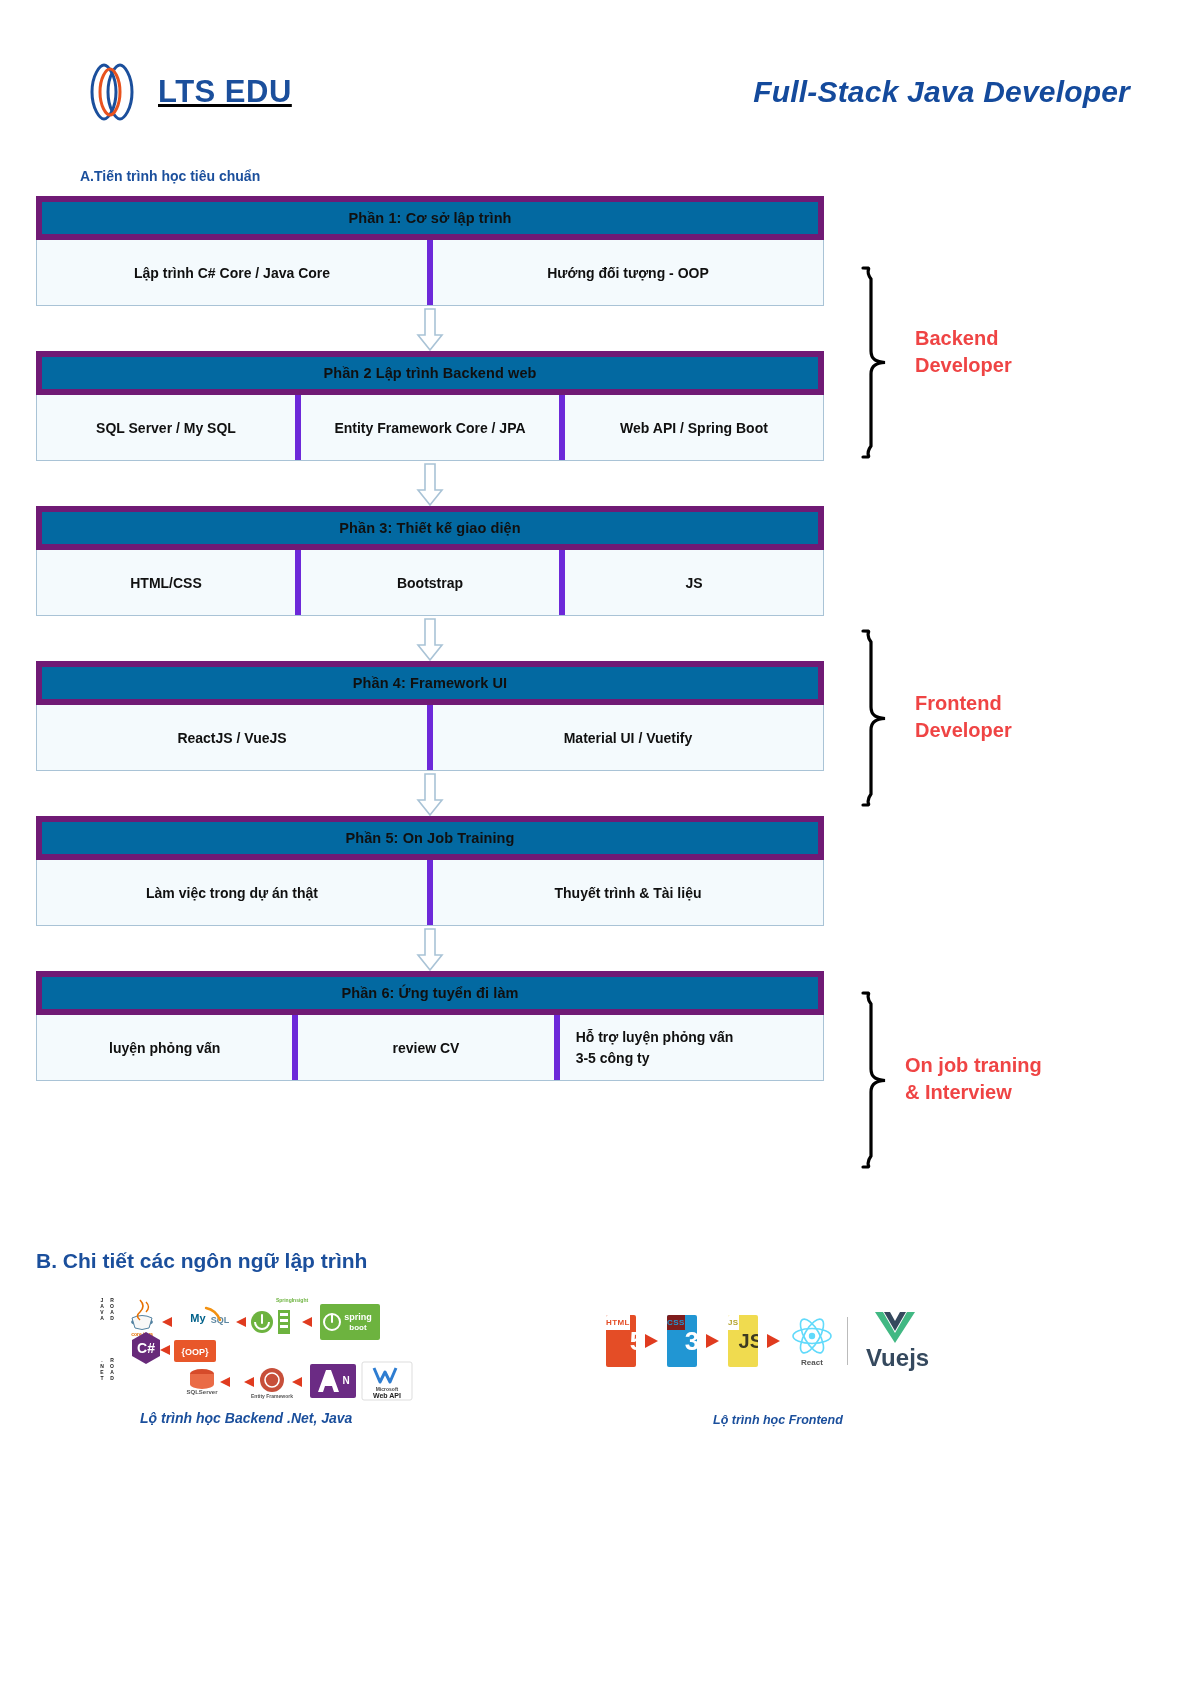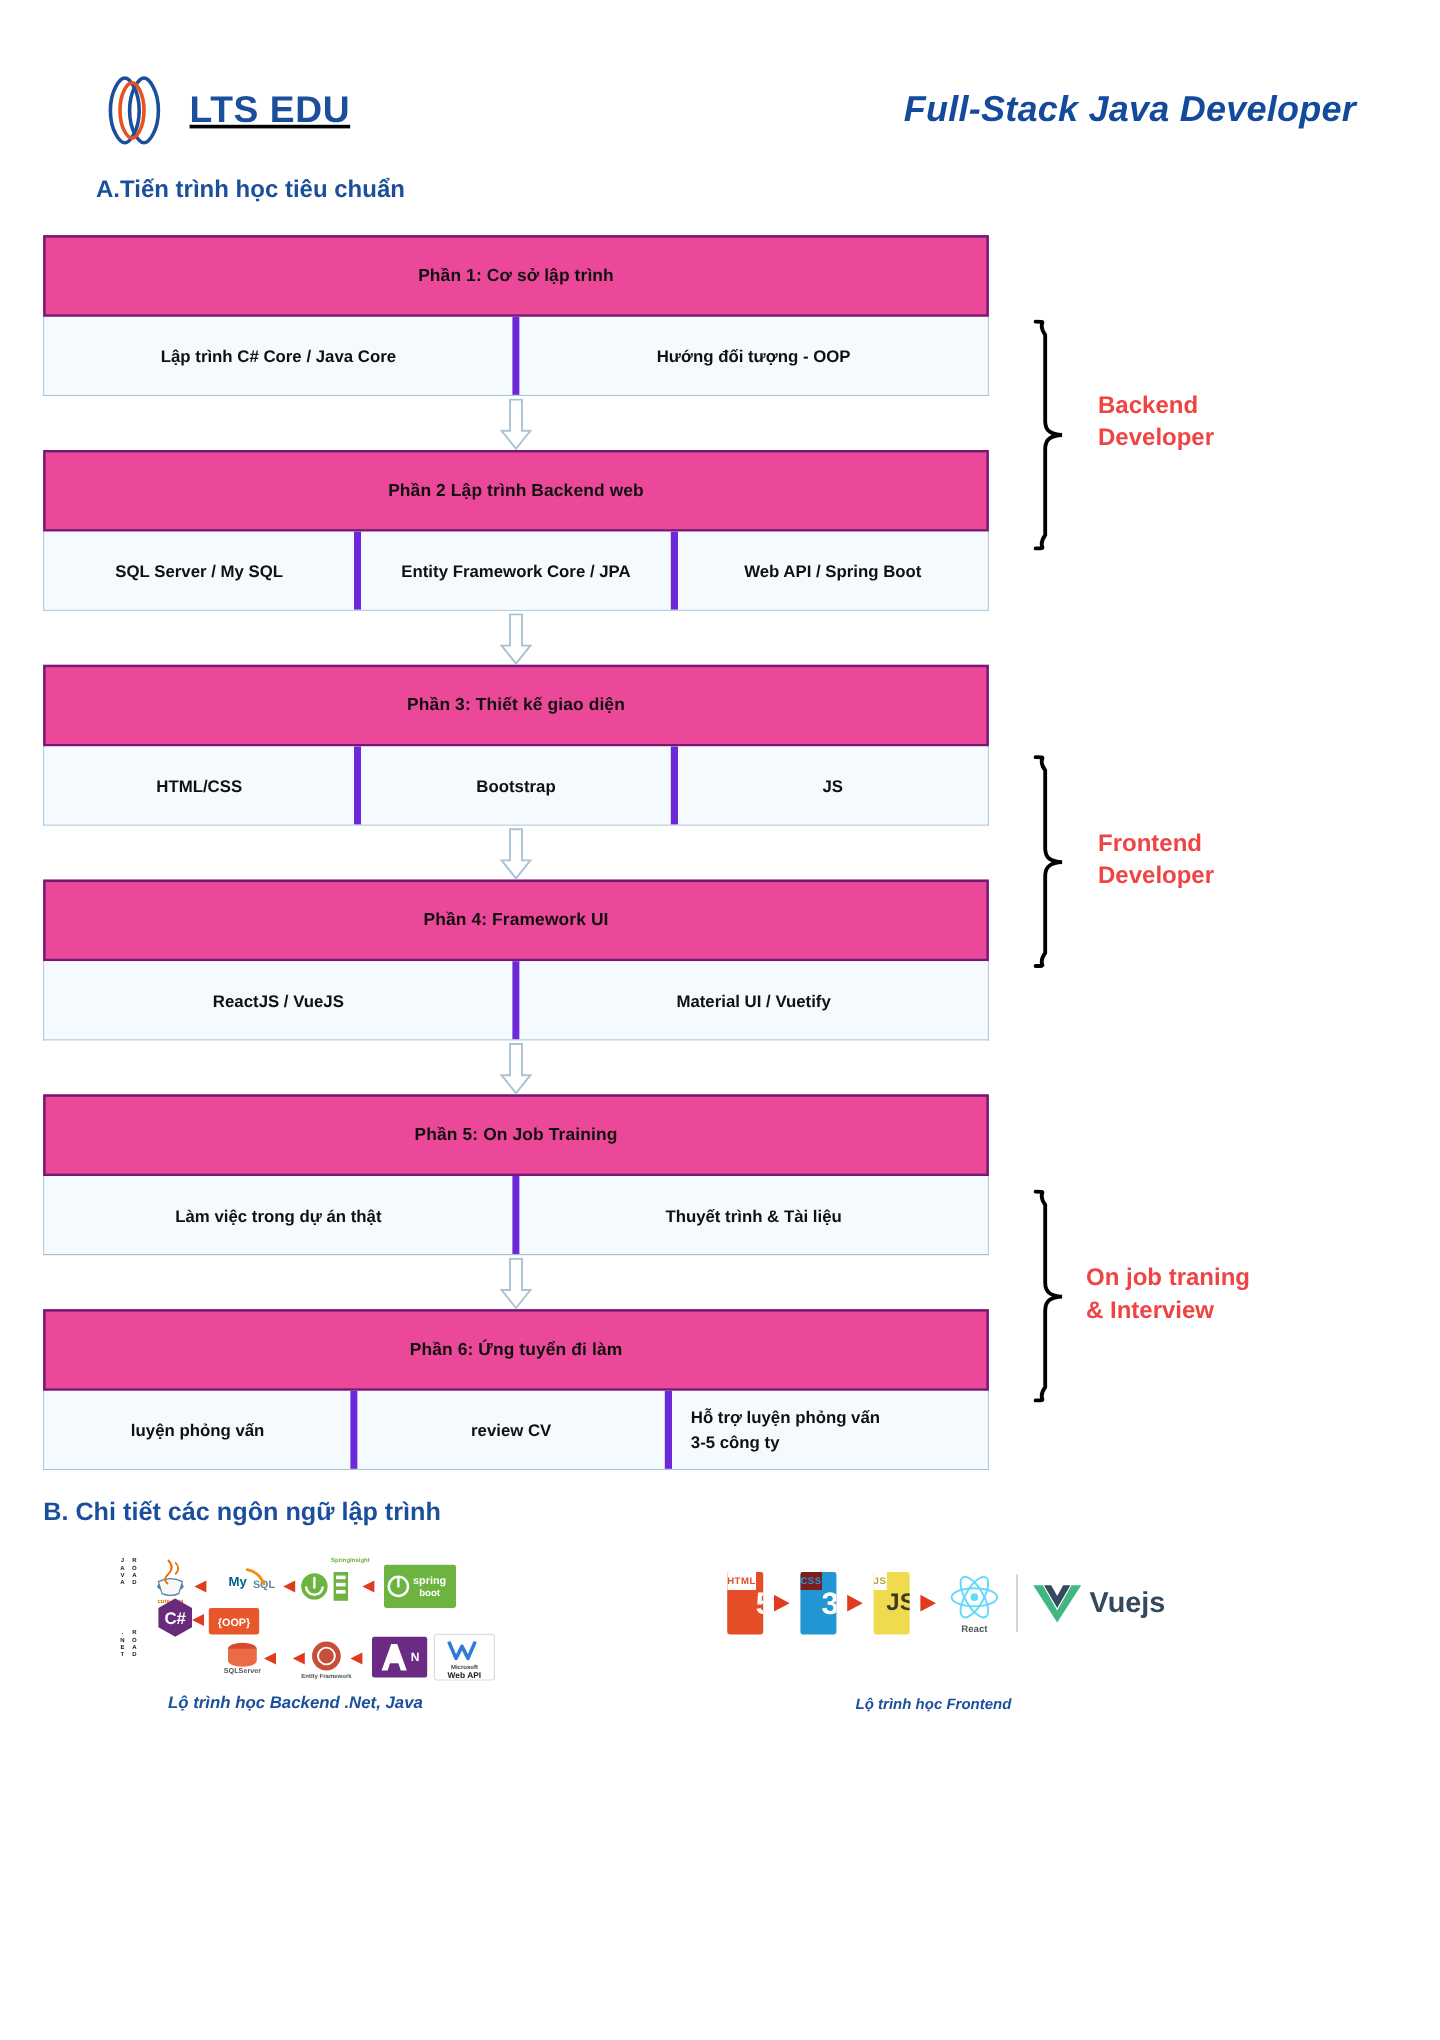--- a/index.html
+++ b/index.html
@@ -23,38 +23,38 @@
     font-size: 31px; font-weight: bold; color: #1b4f9c;
     letter-spacing: 0.5px;
   }
   .doc-title {
     font-size: 30px; font-weight: bold; font-style: italic;
     color: #144a9c; letter-spacing: 0.2px; white-space: nowrap;
   }
 
   
   .sec-a-heading {
-    position: absolute; top: 147px; left: 80px;
-    font-size: 20px; font-weight: bold; color: #1b4f9c;
+    position: absolute; top: 168px; left: 80px;
+    font-size: 14px; font-weight: bold; color: #1b4f9c;
   }
   .sec-b-heading {
     position: absolute; top: 1249px; left: 36px;
     font-size: 21px; font-weight: bold; color: #1b4f9c;
   }
 
   
   .flow {
     position: absolute; top: 196px; left: 36px;
     width: 788px;
   }
   .block { margin-bottom: 0; }
   .b-title {
-    border: 2px solid #701a75;
-    background: #ec4899;
-    height: 68px;
+    border: 6px solid #701a75;
+    background: #0369a1;
+    height: 44px;
     display: flex; align-items: center; justify-content: center;
     text-align: center;
     font-size: 14.5px; font-weight: bold; color: #101010;
     letter-spacing: 0.1px;
   }
   .b-row {
     display: flex;
     border-left: 1px solid #a9c3d6;
     border-right: 1px solid #a9c3d6;
     border-bottom: 1px solid #a9c3d6;
@@ -380,21 +380,21 @@
           <g fill="none" stroke="#61dafb" stroke-width="1.6">
             <ellipse cx="23" cy="20" rx="19" ry="7.5"></ellipse>
             <ellipse cx="23" cy="20" rx="19" ry="7.5" transform="rotate(60 23 20)"></ellipse>
             <ellipse cx="23" cy="20" rx="19" ry="7.5" transform="rotate(120 23 20)"></ellipse>
           </g>
           <circle cx="23" cy="20" r="3.2" fill="#61dafb"></circle>
         </svg>
         <span style="font-size:8px;color:#555;font-weight:bold;">React</span>
       </div>
       <div class="divider-v"></div>
-      <div style="display:flex;align-items:center;">
+      <div style="display:flex;align-items:center;flex-direction:column;">
         <svg width="42" height="34" viewBox="0 0 42 34">
           <polygon points="1,2 9,2 21,23 33,2 41,2 21,33" fill="#41b883"></polygon>
           <polygon points="10,2 16,2 21,11 26,2 32,2 21,21" fill="#35495e"></polygon>
         </svg>
         <span class="vue-text">Vuejs</span>
       </div>
     </div>
   </div>
 </div>
 

